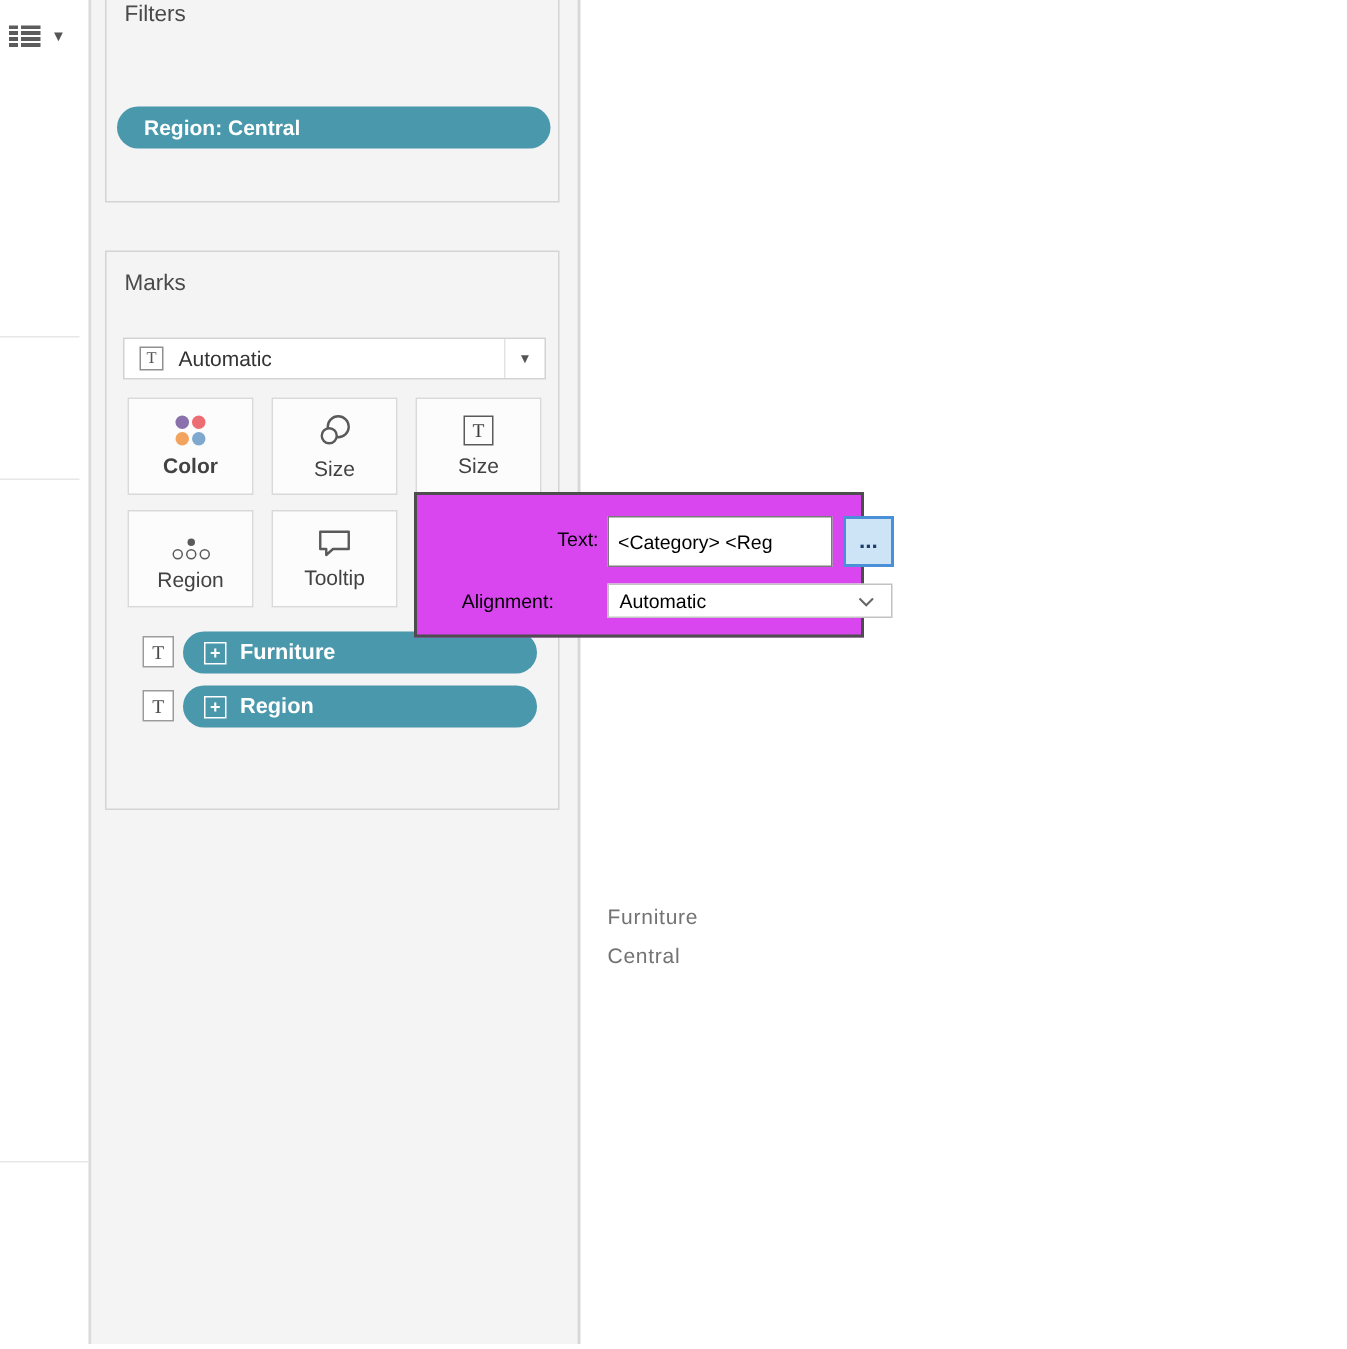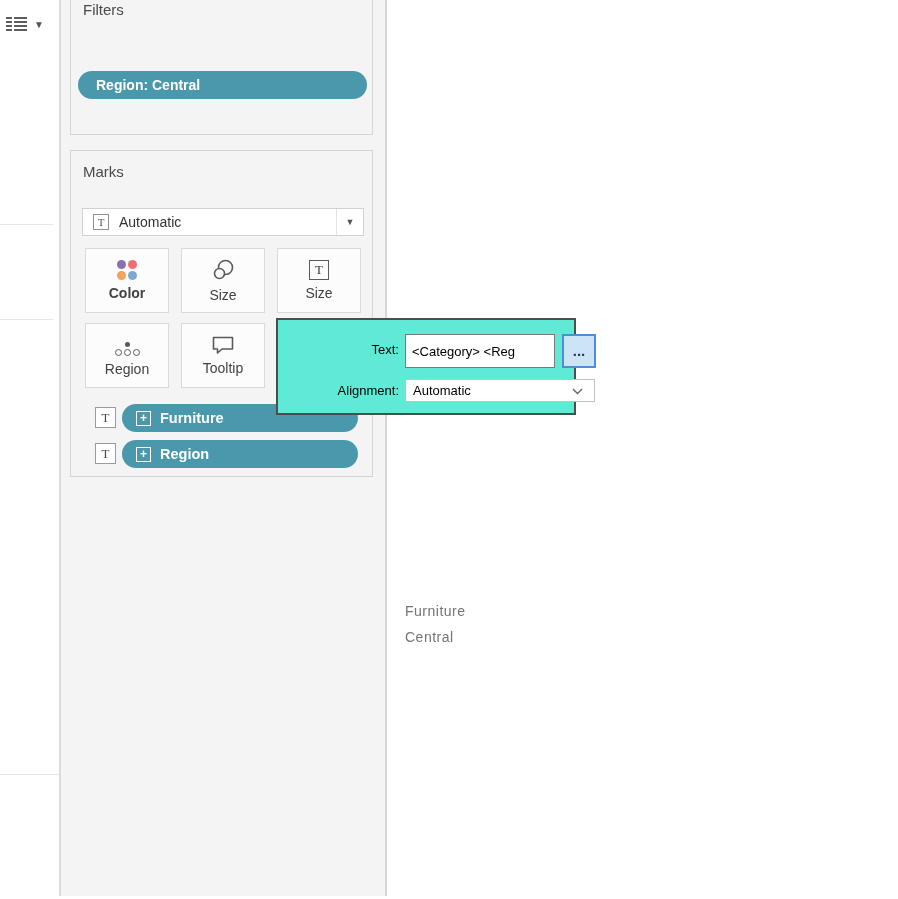--- a/index.html
+++ b/index.html
@@ -23,21 +23,21 @@
   }
   .data-grid-icon .col-narrow { width:6px; }
   .data-grid-icon .col-wide   { width:13px; }
   .rail-caret { position:absolute; left:34px; top:19px; font-size:10px; color:#555; }
 
   
   .panel { position:absolute; left:61px; top:0; width:324px; height:896px; background:#f4f4f4; }
 
   .card { position:absolute; left:70px; width:303px; border:1px solid #d4d4d4; background:#f4f4f4; box-sizing:border-box; }
   .filters-card { top:-12px; height:147px; }
-  .marks-card   { top:150px; height:327px; }
+  .marks-card   { top:167px; height:373px; }
   .card-title { position:absolute; left:12px; font-size:15px; color:#4a4a4a; }
   .filters-card .card-title { top:12px; }
   .marks-card   .card-title { top:12px; }
 
   .filter-pill {
     position:absolute; left:7px; width:289px; height:28px; border-radius:14px;
     background:#4a98ac; color:#fff; font-size:14px; font-weight:600;
     line-height:28px; padding-left:18px; box-sizing:border-box; cursor:default;
     white-space:nowrap; overflow:hidden;
   }
@@ -111,26 +111,26 @@
   .shelf-pill-2 { top:289px; }
   .plus-box {
     width:15px; height:15px; border:1.5px solid #fff; box-sizing:border-box;
     display:flex; align-items:center; justify-content:center;
     font-size:12px; font-weight:700; line-height:1; color:#fff;
   }
   .shelf-pill .pill-label { margin-left:9px; font-size:14.5px; font-weight:600; }
 
   
   .text-popup {
-    position:absolute; left:276px; top:318px; width:300px; height:97px;
-    background:#5eead4; border:2px solid #4d4d4d; box-sizing:border-box; z-index:10;
+    position:absolute; left:276px; top:328px; width:300px; height:97px;
+    background:#d946ef; border:2px solid #4d4d4d; box-sizing:border-box; z-index:10;
   }
   .popup-label { position:absolute; left:0; width:121px; text-align:right; font-size:13px; color:#000; }
   .popup-label-text { top:22px; }
-  .popup-label-align { top:63px; }
+  .popup-label-align { top:63px;text-align:center; }
   .popup-text-input {
     position:absolute; left:127px; top:14px; width:150px; height:34px;
     border:1px solid #7a7a7a; box-sizing:border-box; padding:0 6px;
     font-family:"Liberation Sans", sans-serif; font-size:13px; color:#000; background:#fff;
   }
   .popup-more-btn {
     position:absolute; left:284px; top:14px; width:34px; height:34px;
     background:#cde4f7; border:2px solid #4a90d9; box-sizing:border-box;
     color:#1e3d6b; font-size:15px; font-weight:700; line-height:26px; text-align:center;
     font-family:"Liberation Sans", sans-serif; padding:0; cursor:default;

